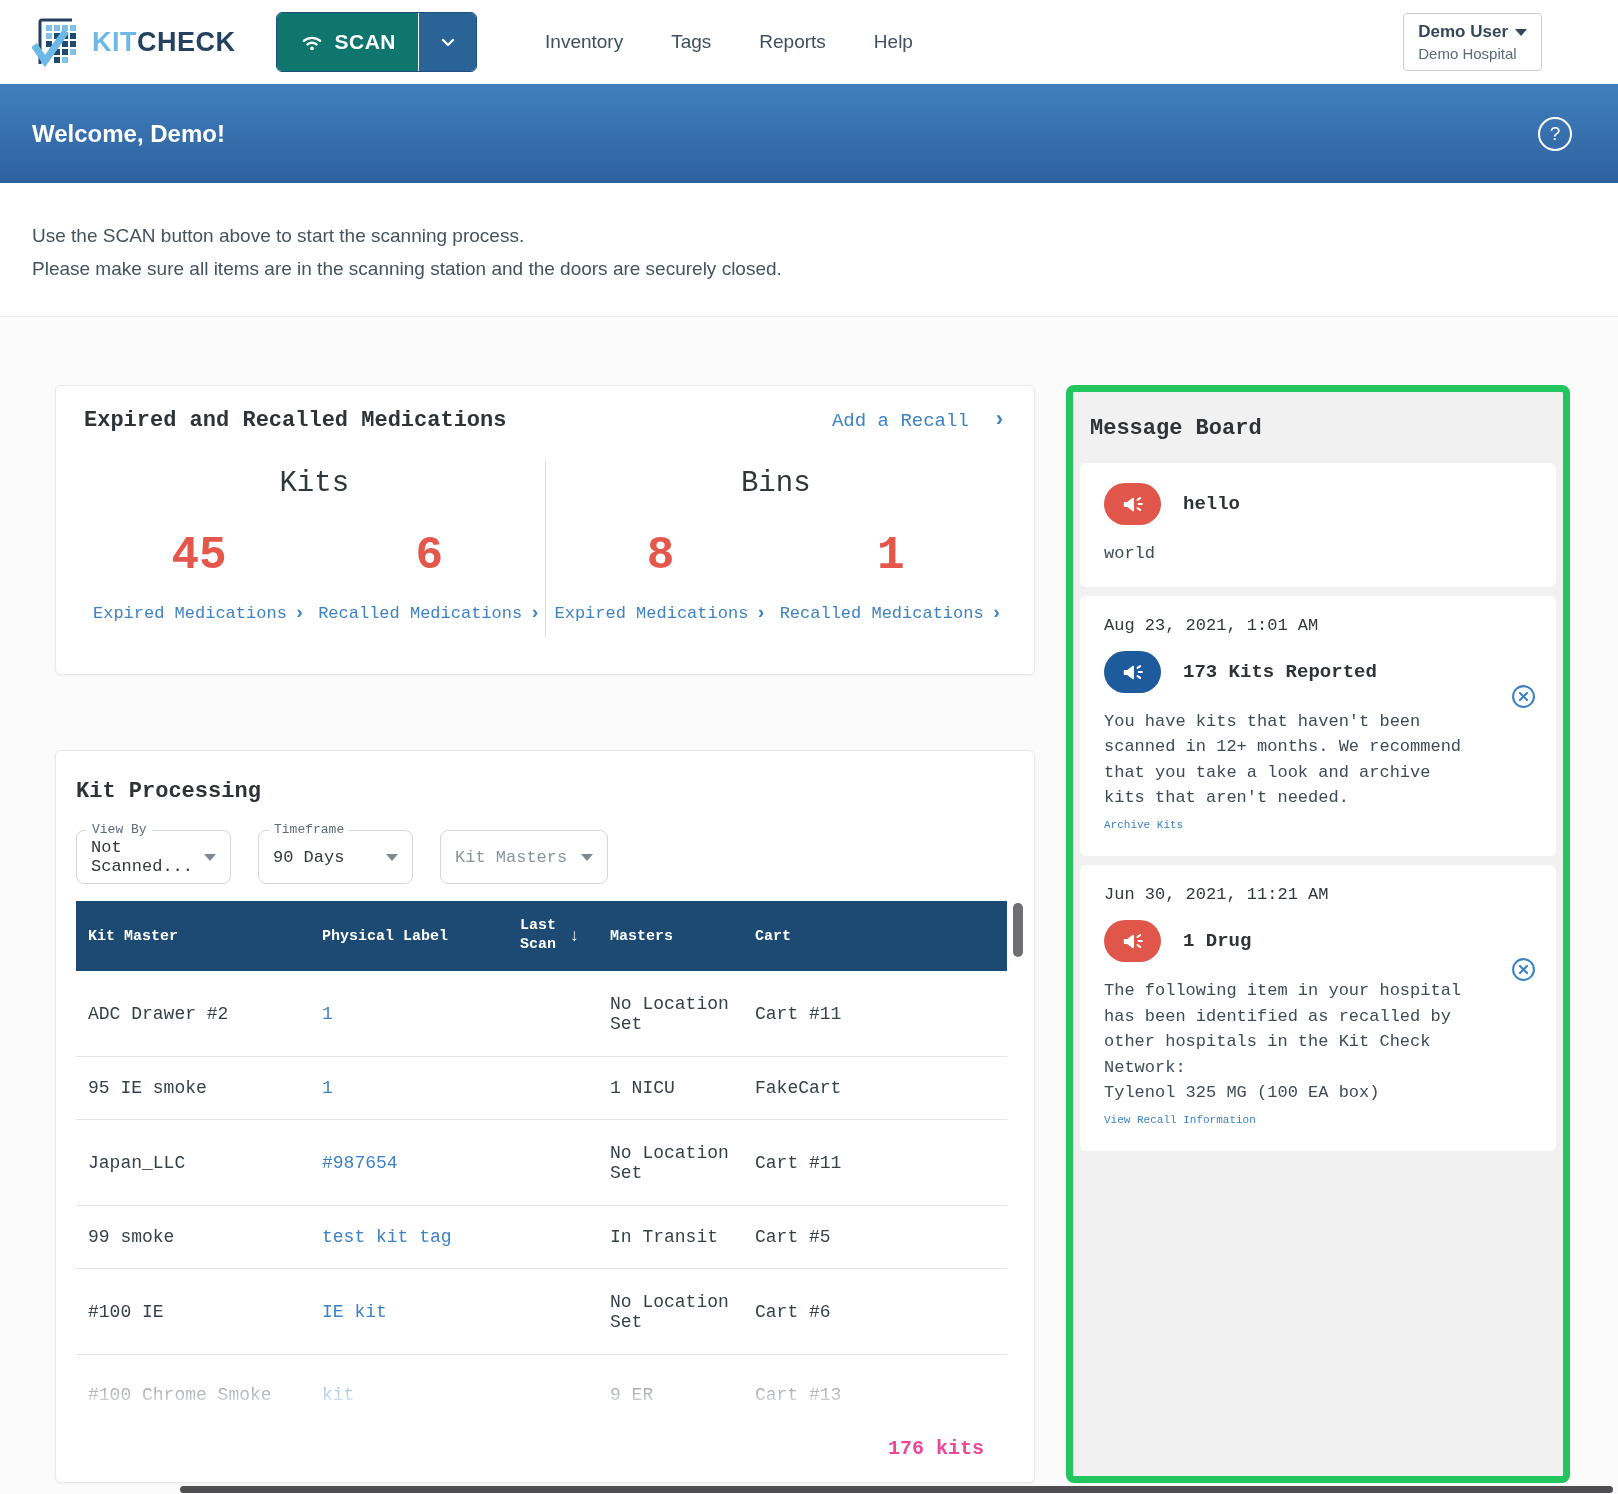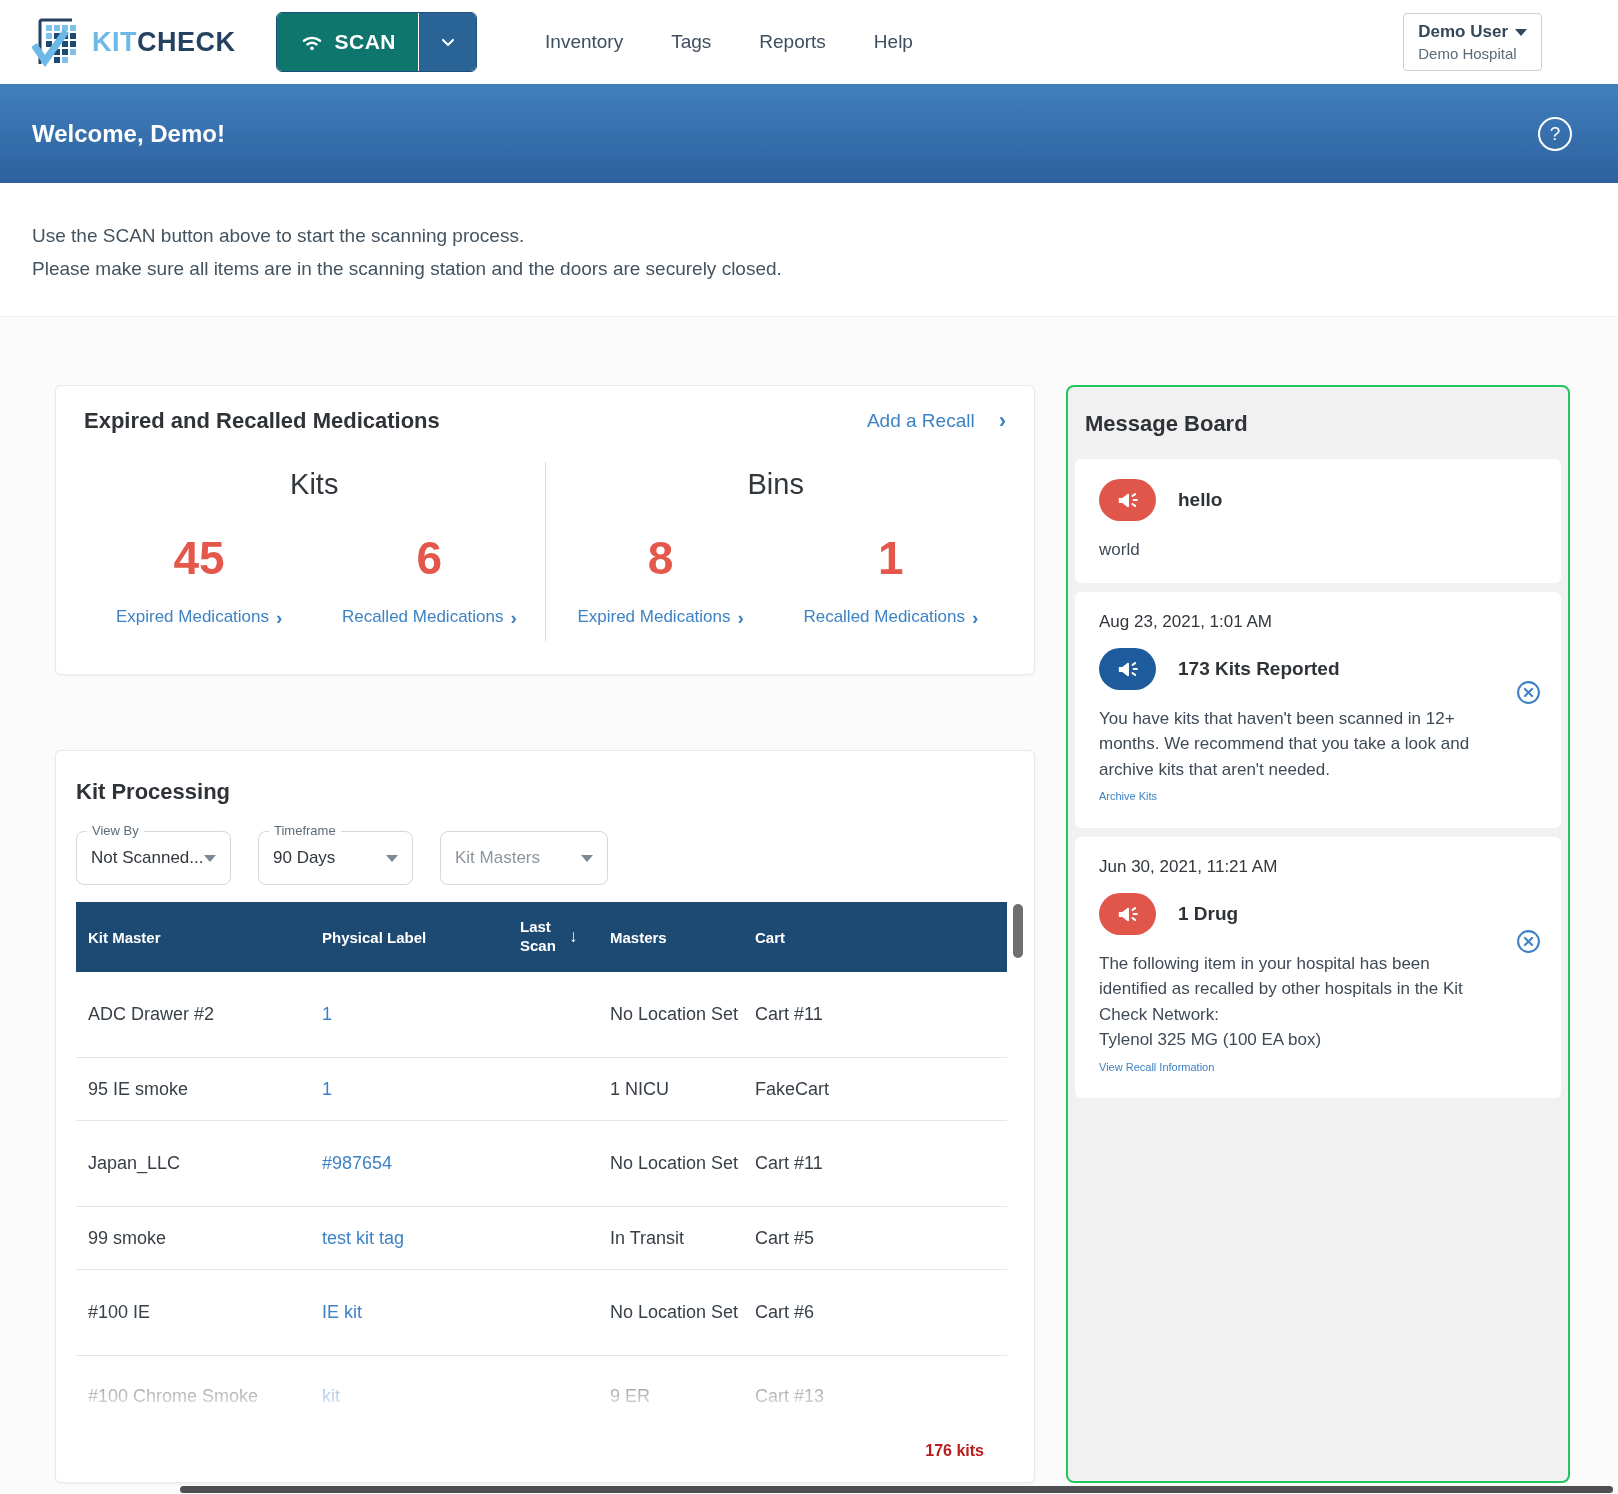--- a/index.html
+++ b/index.html
@@ -31,21 +31,21 @@
             display:flex; align-items:center; padding:0 46px 0 32px; }
   .welcome { color:#fff; font-size:24px; font-weight:bold; }
   .help-circle { margin-left:auto; width:34px; height:34px; border:2px solid #fff; border-radius:50%;
                  color:#fff; font-size:19px; display:flex; align-items:center; justify-content:center; cursor:pointer; }
 
   
   .instructions { height:134px; background:#fff; padding:36px 0 0 32px; border-bottom:1px solid #ededee; }
   .instr-line { font-size:19px; color:#44535f; line-height:33px; }
 
   
-  .content { display:flex; gap:31px; padding:68px 38px 0 55px; height:1177px; }
+  .content { display:flex; gap:31px; padding:68px 38px 0 55px; height:1177px;font-family:Liberation Mono, monospace; }
   .left-col { width:980px; }
   .card { background:#fff; border:1px solid #e7e9ea; border-radius:6px; box-shadow:0 1px 3px rgba(0,0,0,.05); }
 
   
   .expired-card { height:290px; padding:22px 28px; }
   .exp-header { display:flex; justify-content:space-between; align-items:center; }
   .card-title { font-size:22px; font-weight:bold; color:#2f3337; }
   .add-recall { color:#3d82c4; font-size:19px; cursor:pointer; display:flex; align-items:center; gap:24px; }
   .chev { font-size:22px; font-weight:bold; line-height:1; }
   .exp-body { display:flex; margin-top:28px; }
@@ -81,24 +81,24 @@
   .lastscan-head { display:flex; align-items:center; gap:9px; }
   .lastscan-head .txt { width:40px; line-height:1.25; }
   .sort-arrow { font-size:17px; }
   .v-thumb { position:absolute; right:-16px; top:2px; width:10px; height:54px; background:#6f6f71; border-radius:5px; cursor:pointer; }
 
   .row { display:flex; align-items:center; border-bottom:1px solid #e3e5e7; font-size:18px; color:#373f47; }
   .row.tall { height:86px; } .row.short { height:63px; } .row.cut { height:80px; border-bottom:none; }
   .row a, .blue-link { color:#3d82c4; text-decoration:none; cursor:pointer; }
   .table-fade { position:absolute; left:0; right:-20px; bottom:-8px; height:92px; pointer-events:none;
                 background:linear-gradient(to bottom, rgba(255,255,255,0) 0%, #fff 72%); }
-  .kits-count { position:absolute; right:50px; bottom:22px; font-size:16px; font-weight:bold; color:#b91c1c;text-align:right; }
-
-  
-  .msg-board { width:504px; height:1098px; background:#f1f1f2; border:2px solid #22c55e;
+  .kits-count { position:absolute; right:50px; bottom:22px; font-size:20px; font-weight:bold; color:#ec4899;text-align:right; }
+
+  
+  .msg-board { width:504px; height:1098px; background:#f1f1f2; border:7px solid #22c55e;
                border-radius:8px; padding:24px 7px 0 7px; }
   .mb-title { font-size:22px; font-weight:bold; color:#2f3337; margin:0 0 22px 10px; }
   .msg-card { background:#fff; border-radius:6px; padding:20px 24px; margin-bottom:9px; position:relative; }
   .msg-date { font-size:17px; color:#32373c; margin-bottom:16px; }
   .msg-head { display:flex; align-items:center; gap:22px; }
   .msg-icon { width:57px; height:42px; border-radius:21px; display:flex; align-items:center;
               justify-content:center; flex:0 0 auto; }
   .icon-red { background:#e0564a; } .icon-blue { background:#1e5b9c; }
   .msg-title { font-size:19px; font-weight:bold; color:#2f3337; }
   .msg-body { margin-top:16px; font-size:17px; color:#3f4a56; line-height:1.5; padding-right:52px; }

